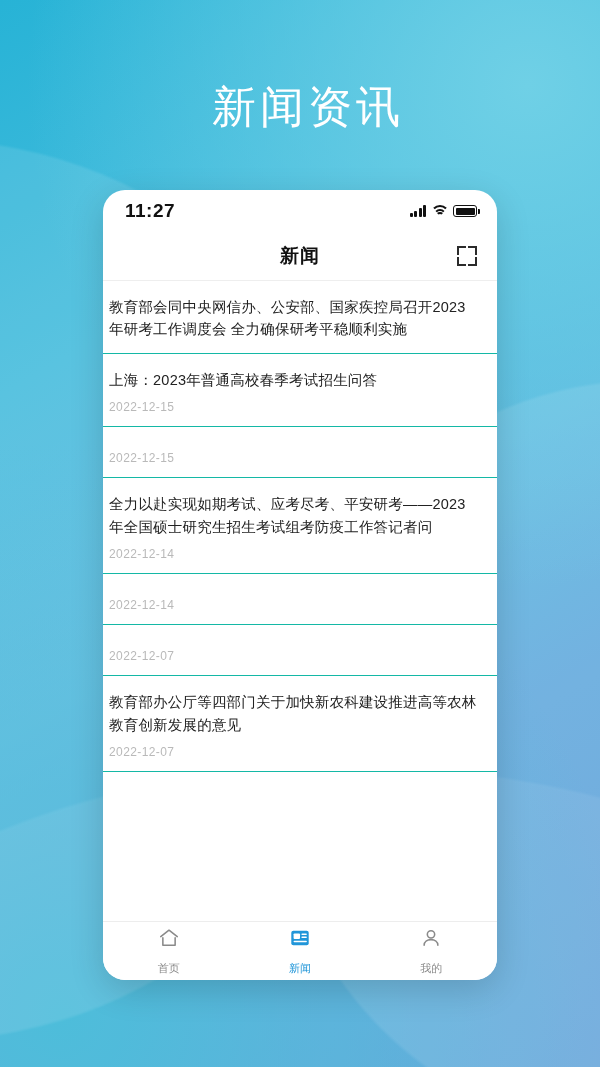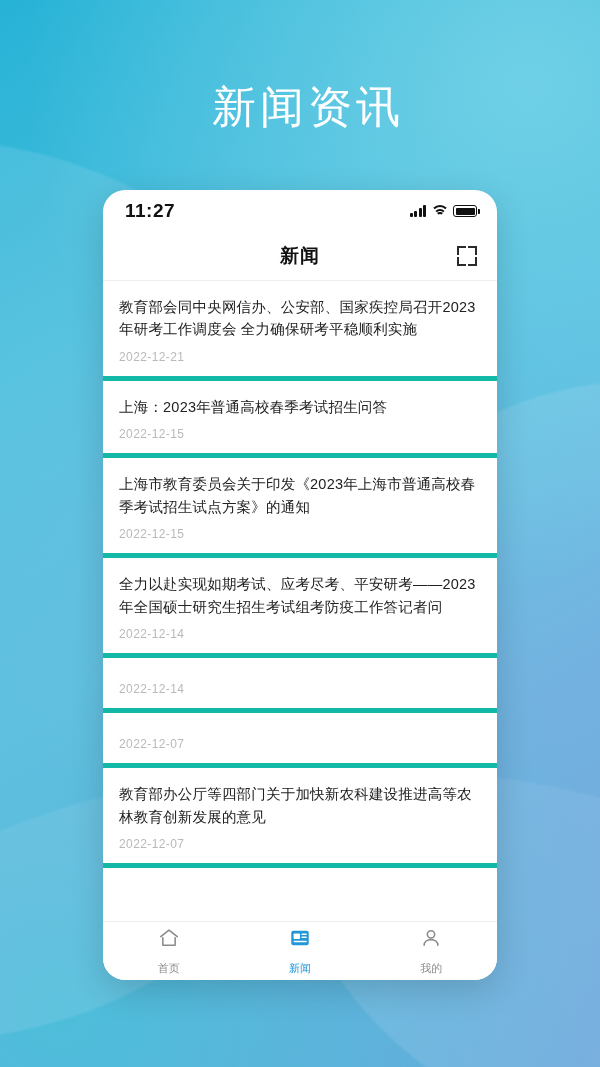--- a/index.html
+++ b/index.html
@@ -179,22 +179,22 @@
   .scan-icon i:nth-child(2){right:0;top:0;border-left:none;border-bottom:none;}
   .scan-icon i:nth-child(3){left:0;bottom:0;border-right:none;border-top:none;}
   .scan-icon i:nth-child(4){right:0;bottom:0;border-left:none;border-top:none;}
   
   .news-list {
     flex: 1;
     overflow: hidden;
     background: #ffffff;
   }
   .news-item {
-    padding: 15px 20px 12px 16px;
-    border-bottom: 5px solid #14b8a6;
+    padding: 15px 20px 12px 6px;
+    border-bottom: 1px solid #14b8a6;
   }
   .news-title {
     font-size: 14.5px;
     line-height: 1.55;
     color: #222222;
     letter-spacing: 0.2px;
   }
   .news-date {
     margin-top: 9px;
     font-size: 12px;
@@ -273,30 +273,28 @@
           <i></i>
           <i></i>
           <i></i>
       </div>
     </div>
 
     <div class="news-list">
 
       <div class="news-item">
         <div class="news-title">教育部会同中央网信办、公安部、国家疾控局召开2023年研考工作调度会 全力确保研考平稳顺利实施</div>
-        <div class="news-date">2022-12-21</div>
       </div>
 
       <div class="news-item">
         <div class="news-title">上海：2023年普通高校春季考试招生问答</div>
         <div class="news-date">2022-12-15</div>
       </div>
 
       <div class="news-item">
-        <div class="news-title">上海市教育委员会关于印发《2023年上海市普通高校春季考试招生试点方案》的通知</div>
         <div class="news-date">2022-12-15</div>
       </div>
 
       <div class="news-item">
         <div class="news-title">全力以赴实现如期考试、应考尽考、平安研考——2023年全国硕士研究生招生考试组考防疫工作答记者问</div>
         <div class="news-date">2022-12-14</div>
       </div>
 
       <div class="news-item">
         <div class="news-date">2022-12-14</div>

